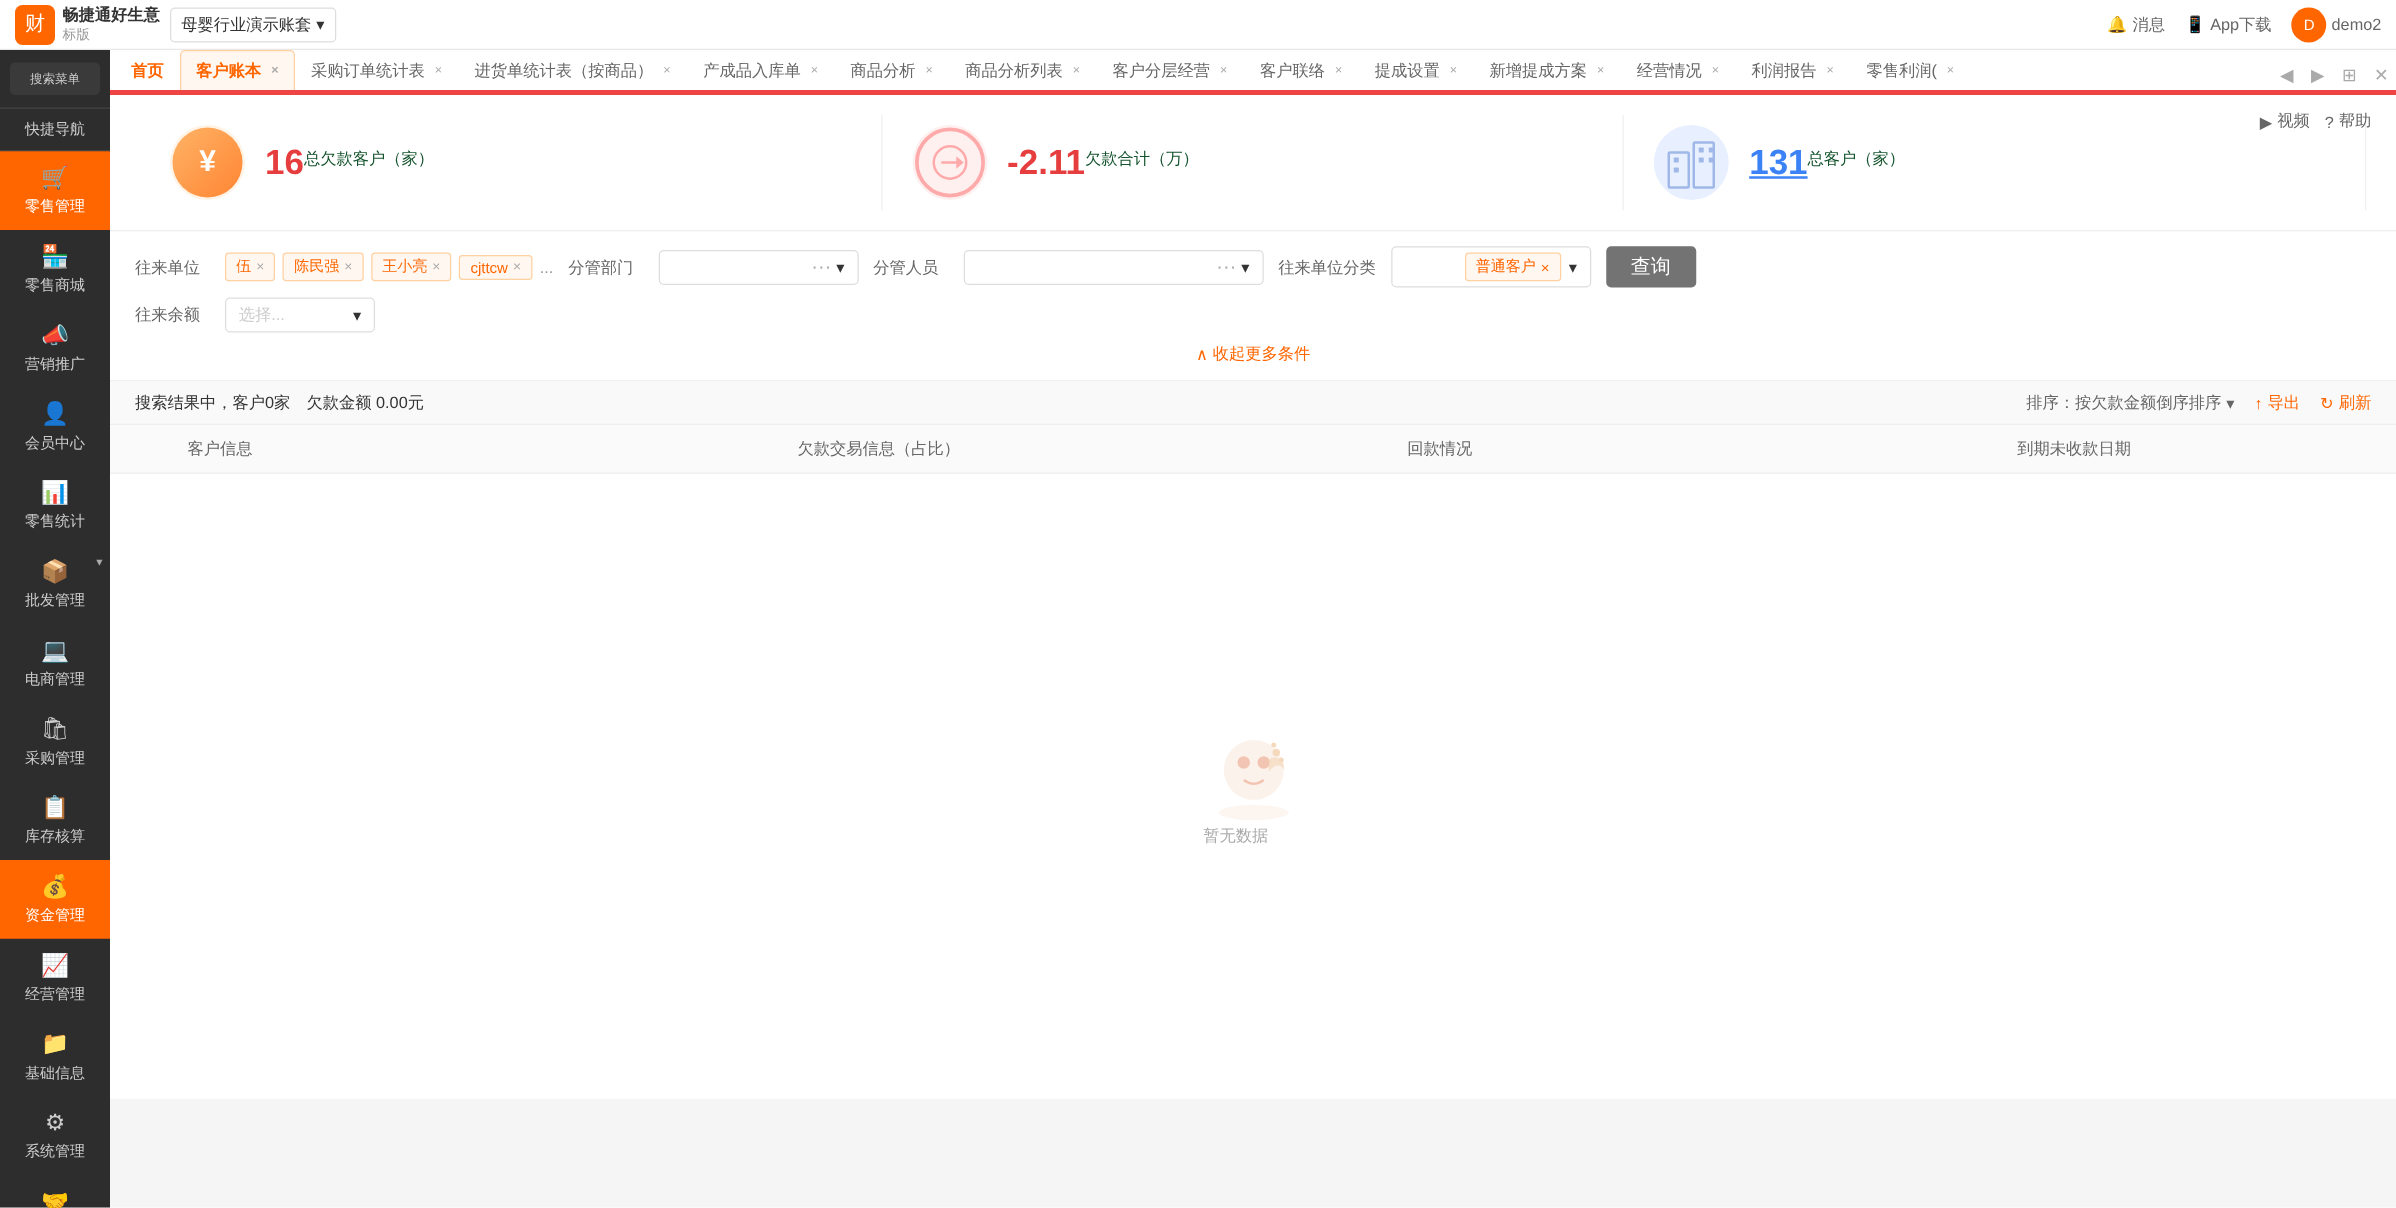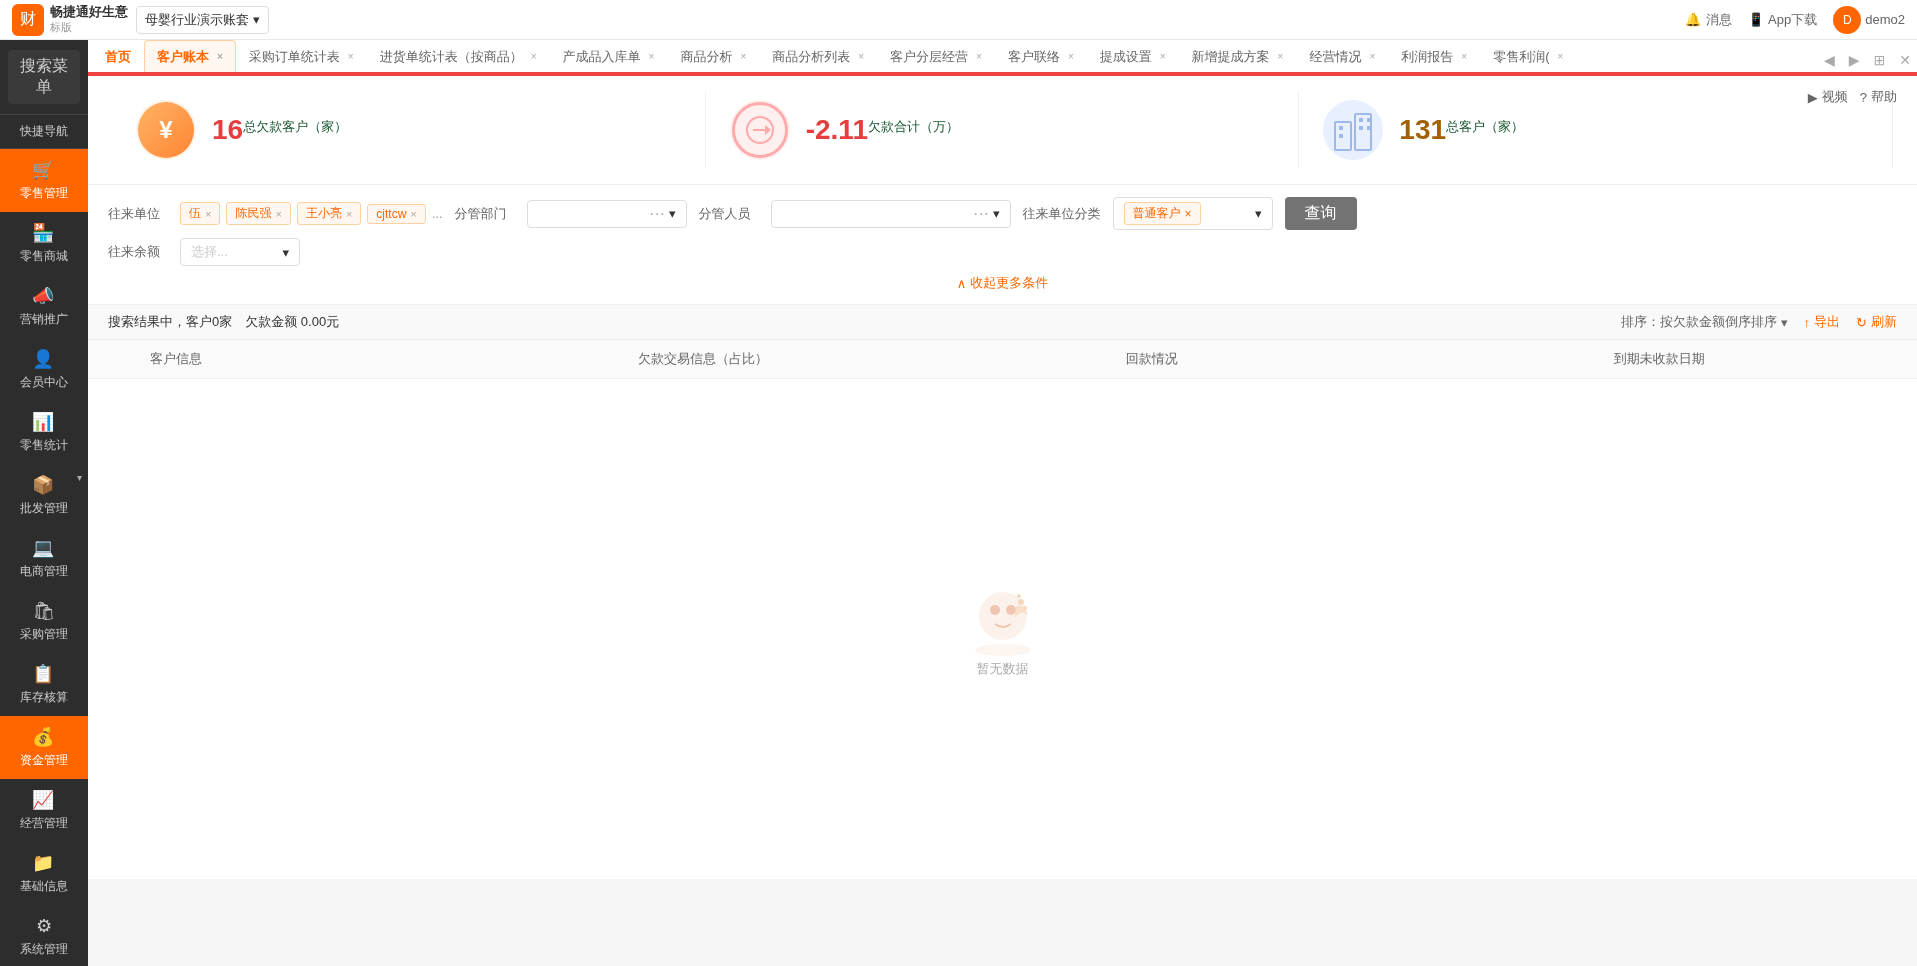--- a/index.html
+++ b/index.html
@@ -81,21 +81,21 @@
       padding: 10px 8px;
       border-bottom: 1px solid #444;
     }
     .sidebar-search-btn {
       width: 100%;
       padding: 6px;
       background: #3a3a3a;
       border: none;
       border-radius: 4px;
       color: #ccc;
-      font-size: 16px;
+      font-size: 10px;
       cursor: pointer;
       text-align: center;
     }
     .sidebar-nav-btn {
       padding: 8px;
       color: #ccc;
       font-size: 12px;
       cursor: pointer;
       text-align: center;
       border-bottom: 1px solid #444;
@@ -140,21 +140,21 @@
       padding: 8px 24px;
       border-right: 1px solid #f0f0f0;
     }
     .stat-item:last-child { border-right: none; }
     .stat-icon { width: 60px; height: 60px; border-radius: 50%; display: flex; align-items: center; justify-content: center; }
     .stat-icon-1 { background: #fff3e6; }
     .stat-icon-2 { background: #fff0f0; }
     .stat-icon-3 { background: #e8f0ff; }
     .stat-value { font-size: 28px; font-weight: bold; }
     .stat-value-red { color: #e63e3e; }
-    .stat-value-dark { color: #a16207; }
+    .stat-value-dark { color: #3b82f6; text-decoration: underline; }
     .stat-label { font-size: 13px; color: #14532d; margin-top: 4px; }
     .stat-text-area { display: flex; flex-direction: row; }
     .stats-bar-actions { position: absolute; right: 20px; top: 12px; display: flex; gap: 12px; }
     .stats-action-btn { display: flex; align-items: center; gap: 4px; color: #666; font-size: 13px; cursor: pointer; }
 
     
     .filter-area {
       background: #fff;
       padding: 12px 20px;
       border-bottom: 1px solid #f0f0f0;
@@ -218,20 +218,21 @@
     .filter-tag-selected {
       display: flex;
       align-items: center;
       gap: 4px;
       background: #fff7f0;
       border: 1px solid #ffd0a0;
       border-radius: 3px;
       padding: 2px 8px;
       font-size: 12px;
       color: #ff6600;
+      margin-left: 48px;
     }
 
     
     .results-bar {
       display: flex;
       align-items: center;
       justify-content: space-between;
       padding: 8px 20px;
       background: #f9f9f9;
       border-bottom: 1px solid #eee;
@@ -269,21 +270,21 @@
     }
     .table-col-header { font-size: 13px; color: #666; font-weight: normal; margin-left: 42px; }
     .table-body {
       min-height: 500px;
       display: flex;
       flex-direction: column;
       align-items: center;
       justify-content: center;
       padding: 40px 0;
     }
-    .empty-state { display: flex; flex-direction: column; align-items: center; }
+    .empty-state { display: flex; flex-direction: column; }
     .empty-icon {
       width: 80px;
       height: 80px;
       opacity: 0.6;
     }
     .empty-text { color: #aaa; font-size: 13px; }
 
     
     .icon-circle-yuan {
       width: 56px; height: 56px;

